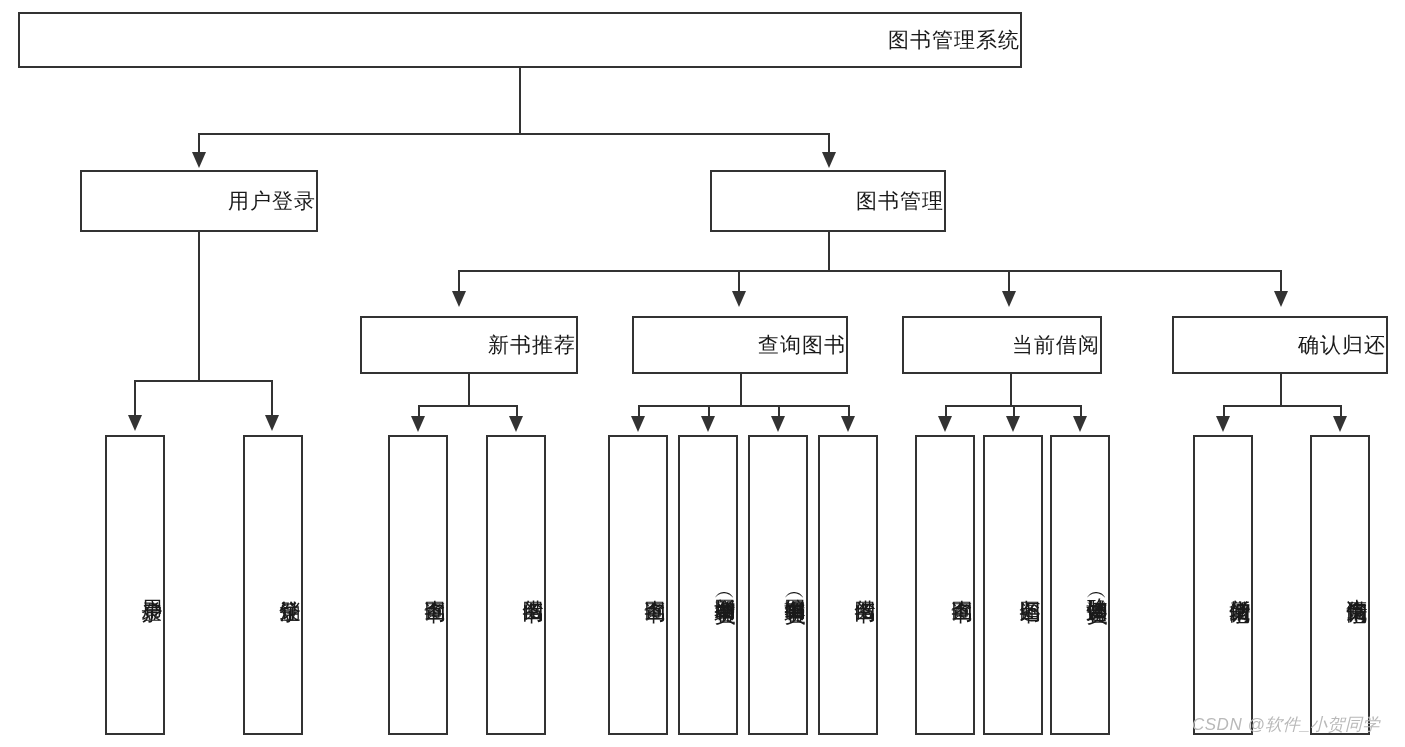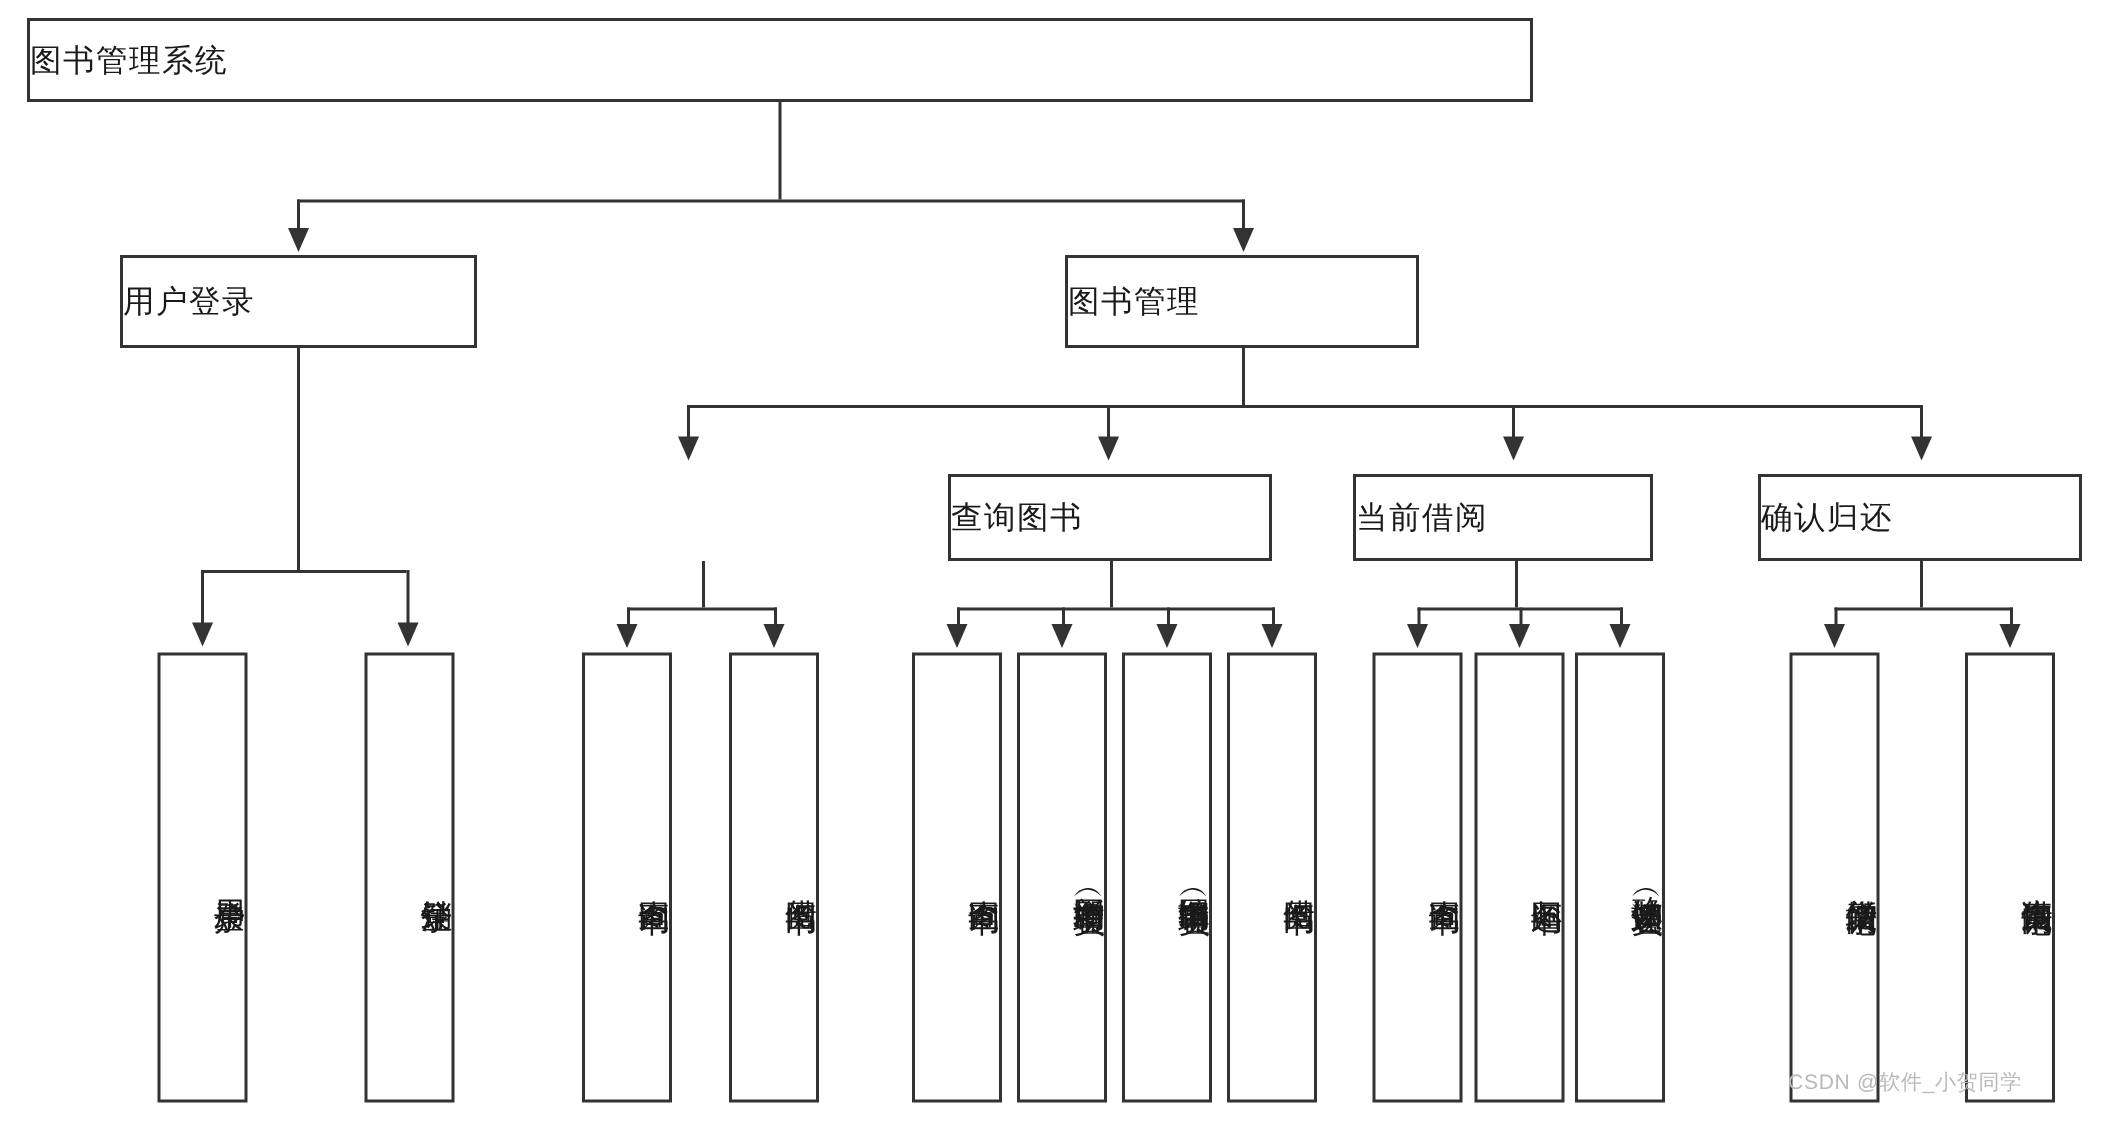--- a/index.html
+++ b/index.html
@@ -17,21 +17,21 @@
     background: #ffffff;
     overflow: hidden;
   }
   .node {
     position: absolute;
     box-sizing: border-box;
     border: 2px solid #333333;
     background: #ffffff;
     display: flex;
     align-items: center;
-    justify-content: flex-start;
+    justify-content: flex-end;
     color: #1a1a1a;
   }
   .node-h {
     font-size: 21px;
     letter-spacing: 1px;
   }
   .node-v {
     writing-mode: vertical-rl;
     text-orientation: upright;
     font-size: 21px;
@@ -54,24 +54,25 @@
   .arrow {
     position: absolute;
     width: 0;
     height: 0;
     border-left: 7px solid transparent;
     border-right: 7px solid transparent;
     border-top: 16px solid #333333;
   }
   .watermark {
     position: absolute;
-    font-size: 14px;
+    font-size: 17px;
     color: #b9b9b9;
     white-space: nowrap;
     letter-spacing: 0.5px;
+    font-style: italic;
   }
 </style>
 </head>
 <body>
 
 <div id="canvas">
 
   <div class="node node-h" style="left:18px; top:12px; width:1004px; height:56px;">
     <span>图书管理系统</span>
   </div>
@@ -102,20 +103,23 @@
   <div class="edge-h" style="left:458px; top:270px; width:822px;"></div>
   <div class="edge-v" style="left:458px; top:270px; height:24px;"></div>
   <div class="arrow" style="left:452px; top:291px;"></div>
   <div class="edge-v" style="left:738px; top:270px; height:24px;"></div>
   <div class="arrow" style="left:732px; top:291px;"></div>
   <div class="edge-v" style="left:1008px; top:270px; height:24px;"></div>
   <div class="arrow" style="left:1002px; top:291px;"></div>
   <div class="edge-v" style="left:1280px; top:270px; height:24px;"></div>
   <div class="arrow" style="left:1274px; top:291px;"></div>
 
+  <div class="node node-h" style="left:360px; top:316px; width:218px; height:58px;">
+    <span>新书推荐</span>
+  </div>
   <div class="node node-h" style="left:632px; top:316px; width:216px; height:58px;">
     <span>查询图书</span>
   </div>
   <div class="node node-h" style="left:902px; top:316px; width:200px; height:58px;">
     <span>当前借阅</span>
   </div>
   <div class="node node-h" style="left:1172px; top:316px; width:216px; height:58px;">
     <span>确认归还</span>
   </div>
 

